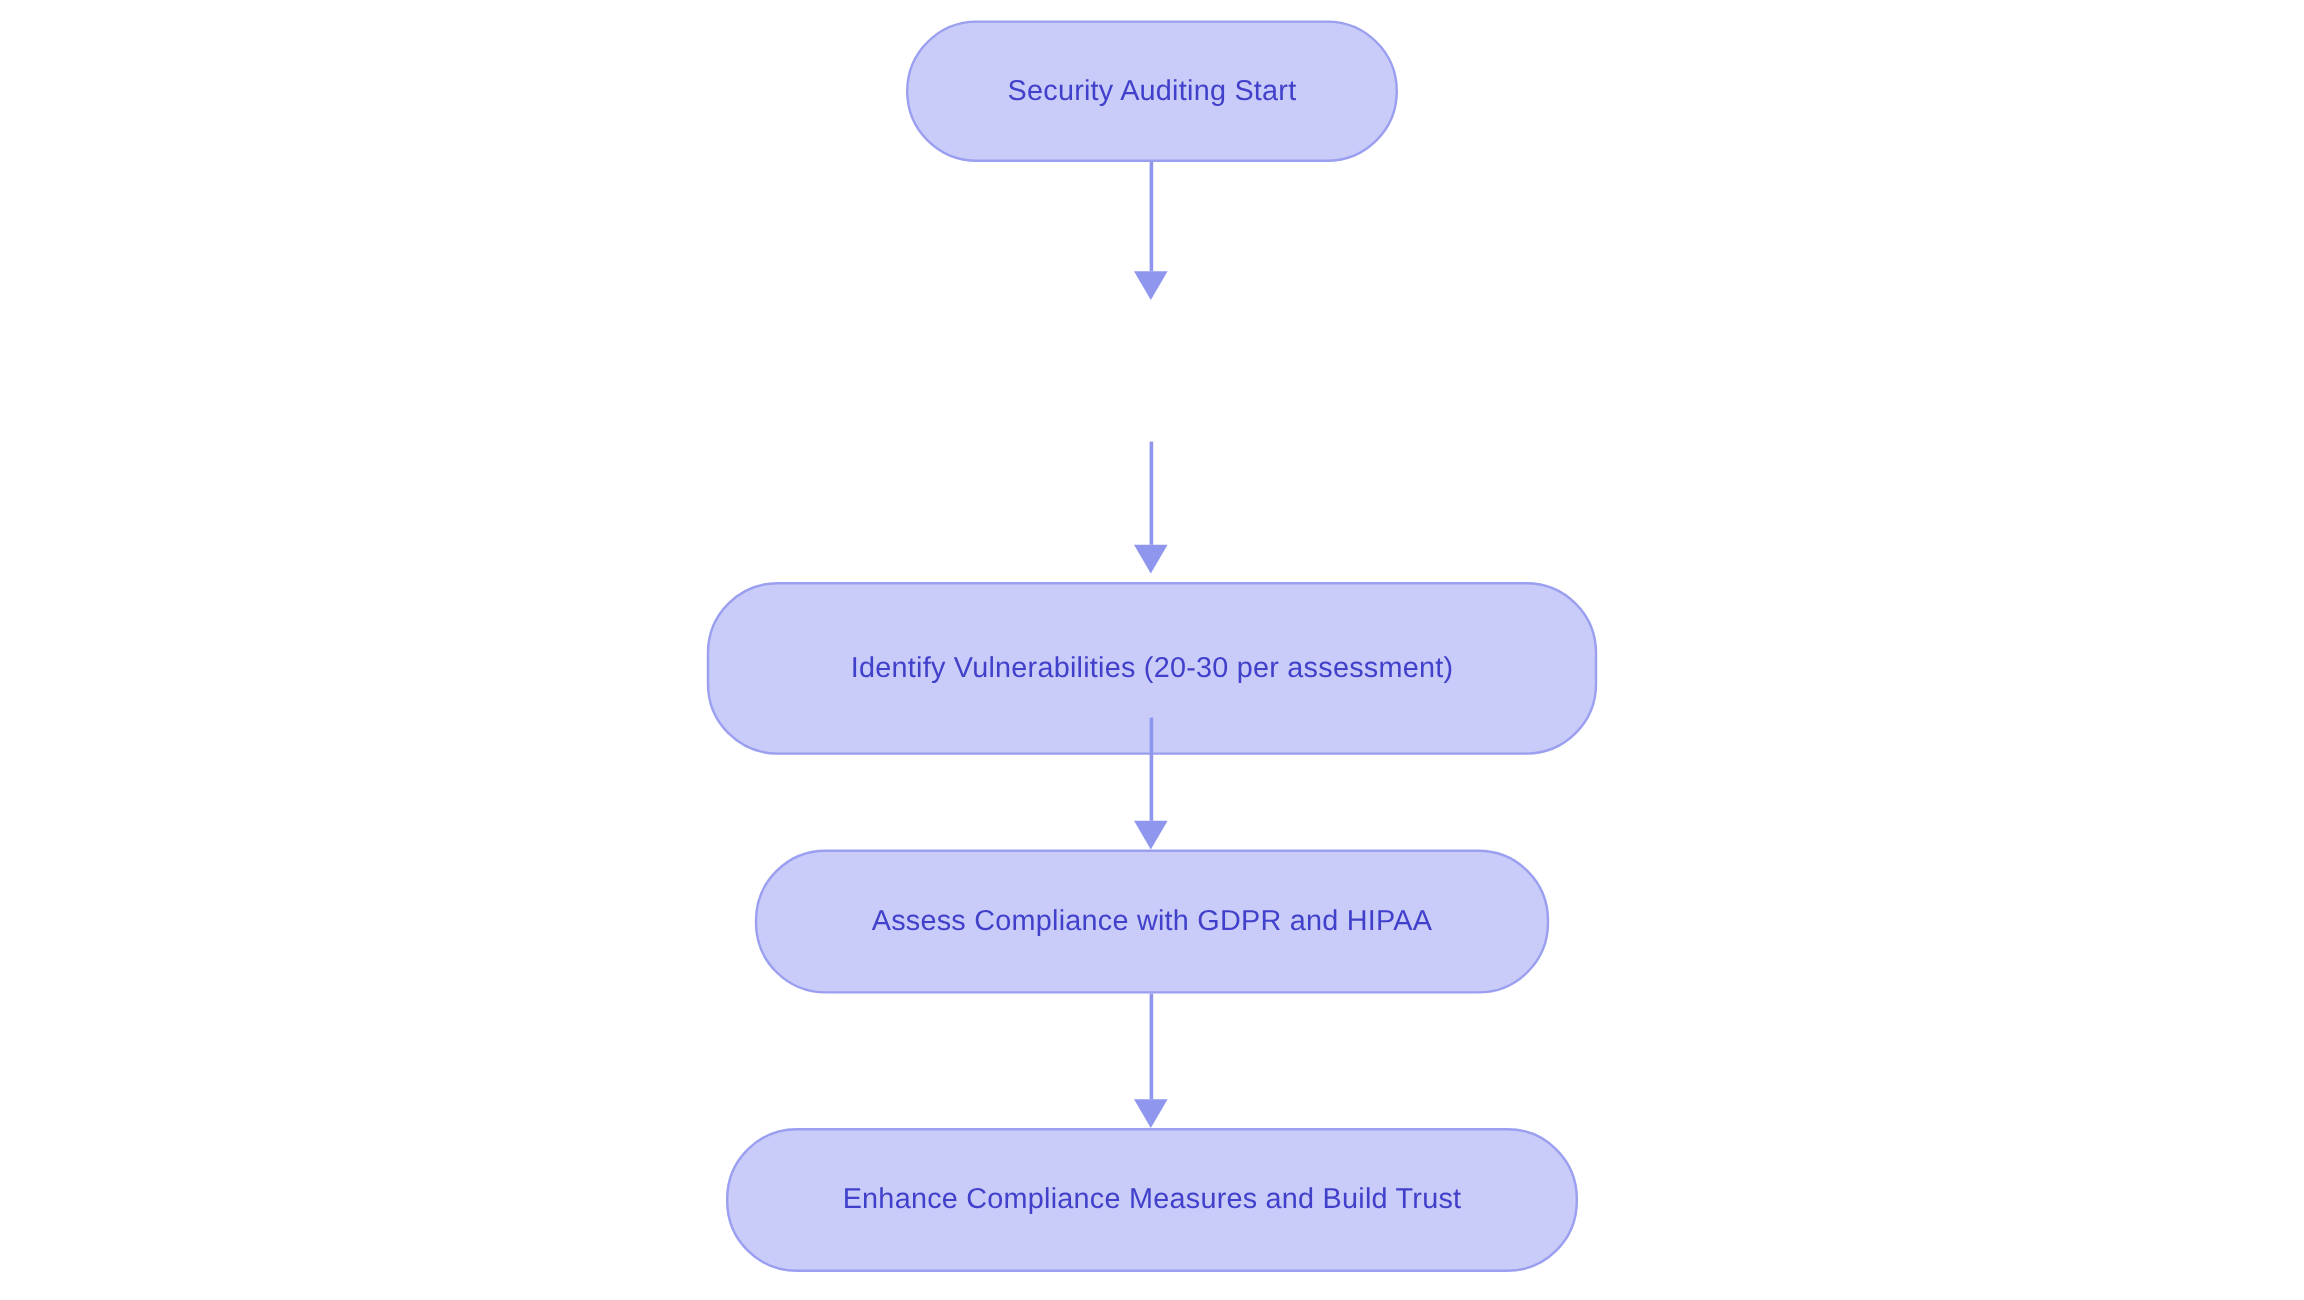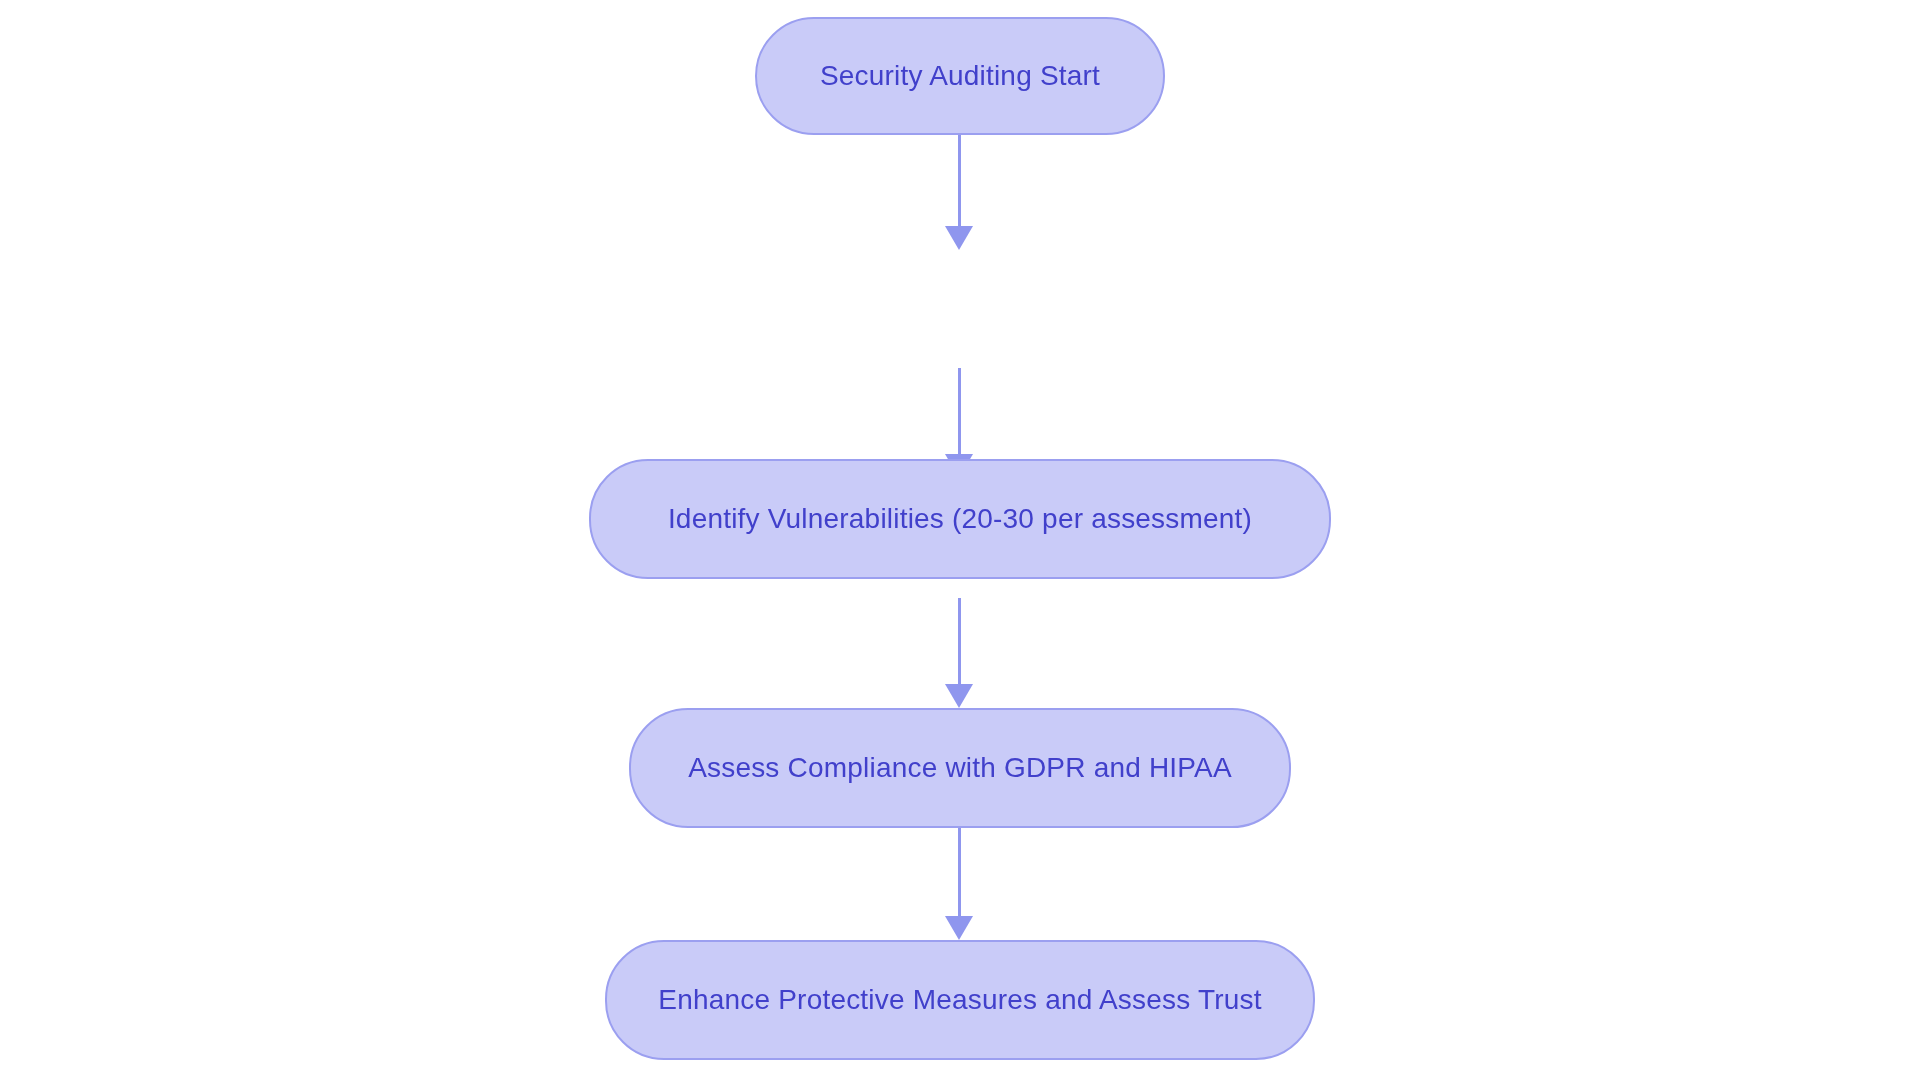--- a/index.html
+++ b/index.html
@@ -21,28 +21,28 @@
   }
   .flow-node {
     position: absolute;
     display: flex;
     align-items: center;
     justify-content: center;
     background: var(--node-fill);
     border: 2px solid var(--node-border);
     border-radius: 59px;
     color: var(--node-text);
-    font-size: 28px;
+    font-size: 24px;
     font-weight: 500;
     letter-spacing: 0.2px;
     text-align: center;
   }
   .node-1 { left: 755px; top: 17px;  width: 410px; height: 118px; }
   .node-2 { left: 610px; top: 250px; width: 700px; height: 118px; }
-  .node-3 { left: 589px; top: 459px; width: 742px; height: 120px; }
+  .node-3 { left: 589px; top: 485px; width: 742px; height: 144px; }
   .node-4 { left: 629px; top: 708px; width: 662px; height: 120px; }
   .node-5 { left: 605px; top: 940px; width: 710px; height: 120px; }
 
   .edge {
     position: absolute;
     left: 944px;
     width: 30px;
     display: flex;
     flex-direction: column;
     align-items: center;
@@ -96,16 +96,16 @@
   <div class="flow-node node-4">
     <span>Assess Compliance with GDPR and HIPAA</span>
   </div>
 
   <div class="edge edge-4">
     <div class="edge-line"></div>
     <div class="edge-head"></div>
   </div>
 
   <div class="flow-node node-5">
-    <span>Enhance Protective Measures and Assess Trust</span>
+    <span>Enhance Compliance Measures and Build Trust</span>
   </div>
 
 </div>
 
 </body></html>

